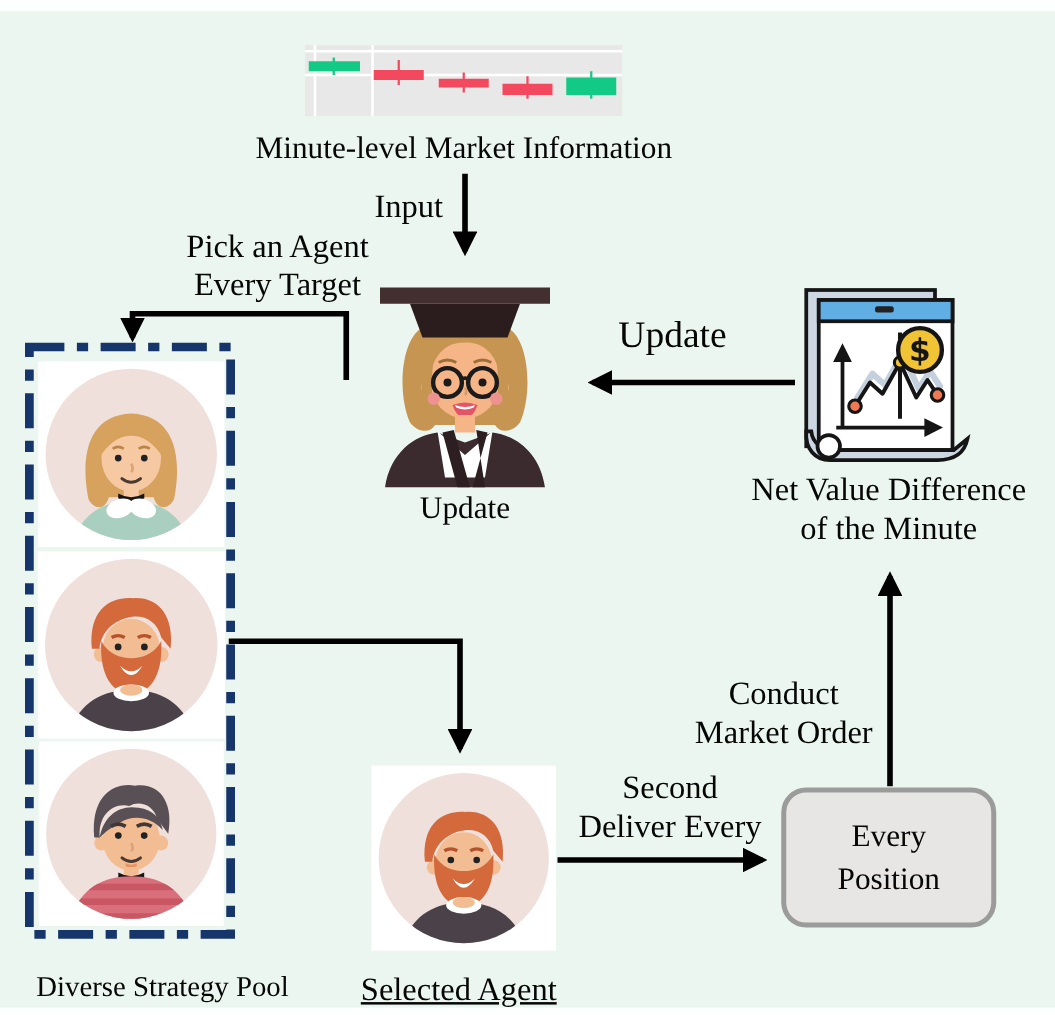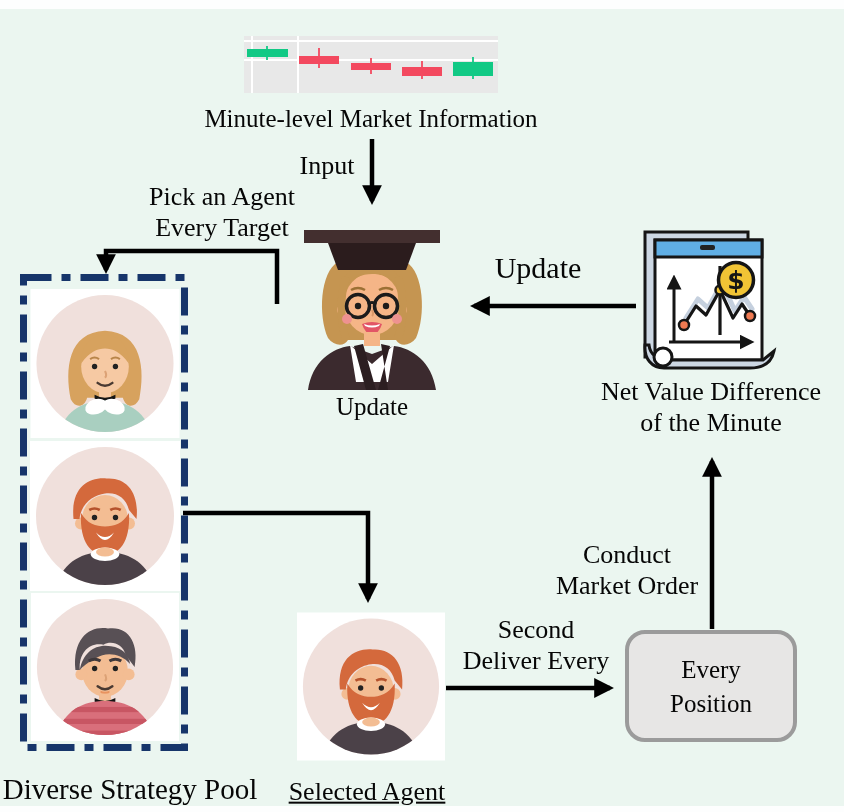--- a/index.html
+++ b/index.html
@@ -61,21 +61,21 @@
   <div class="lbl" style="left:627px;top:539px;font-size:26px;margin-top:32px;">
     <div>Conduct</div>
     <div>Market Order</div>
   </div>
 
   <div class="lbl" style="left:536px;top:646px;font-size:26px;">
     <div>Second</div>
     <div>Deliver Every</div>
   </div>
 
-  <div class="lbl" style="left:130px;top:789px;font-size:29px;">Diverse Strategy Pool</div>
+  <div class="lbl" style="left:130px;top:789px;font-size:23px;">Diverse Strategy Pool</div>
 
   <div class="lbl" style="left:367px;top:792px;font-size:26px;text-decoration:underline;">Selected Agent</div>
 
   <div id="target-box"></div>
   <div class="lbl" style="left:711px;top:687px;font-size:25px;line-height:34px;">
     <div>Every</div>
     <div>Position</div>
   </div>
 
   <svg class="abs" style="left:20px;top:274px;" width="168" height="478" viewBox="0 0 168 478">

